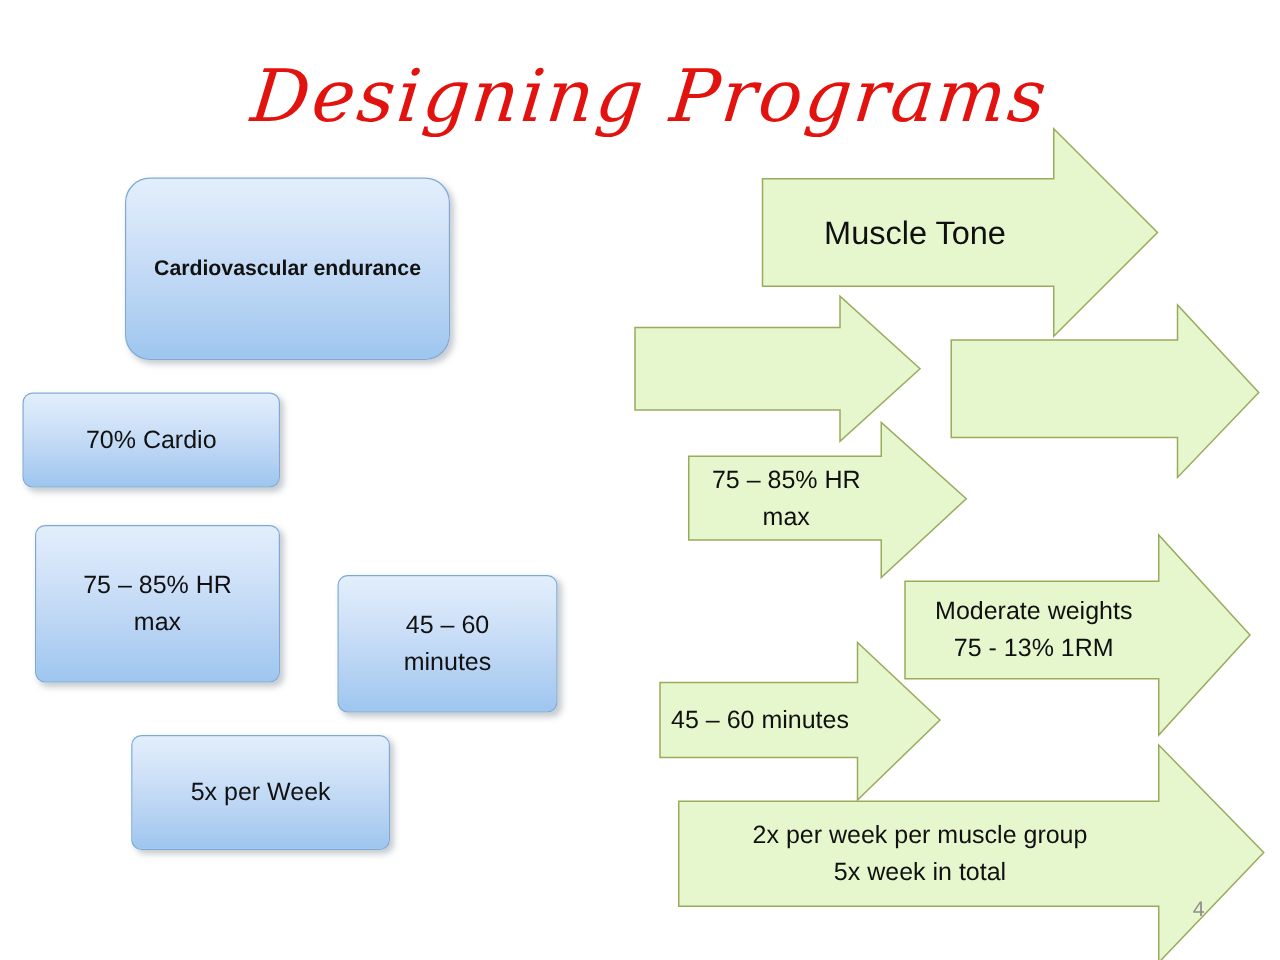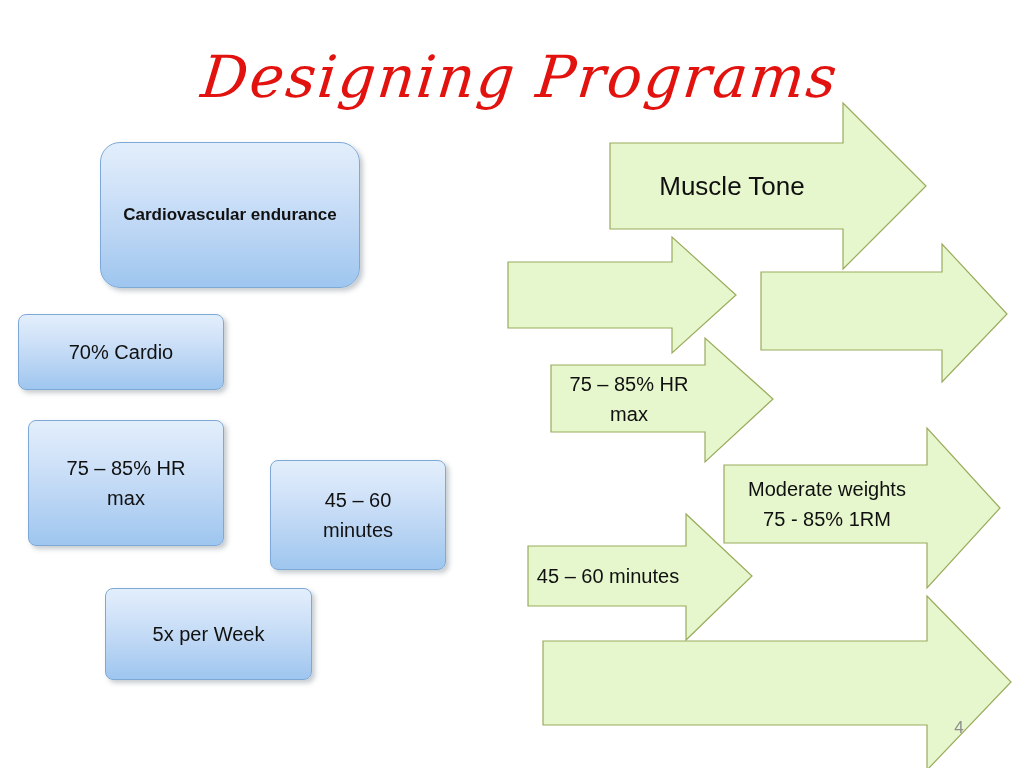--- a/index.html
+++ b/index.html
@@ -167,31 +167,33 @@
     </svg>
     <div class="arrow-label" style="left:6px; top:31px; width:148px; height:67px;">75 – 85% HR
 max</div>
   </div>
 
   <div class="arrow" style="left:722px; top:424px;">
     <svg width="282" height="168" viewBox="0 0 282 168">
       <path class="apath" d="M2,41 L205,41 L205,4 L278,84 L205,164 L205,119 L2,119 Z"></path>
     </svg>
     <div class="arrow-label" style="left:6px; top:41px; width:198px; height:78px;">Moderate weights
-75 - 85% 1RM</div>
+75 - 13% 1RM</div>
   </div>
 
   <div class="arrow" style="left:526px; top:510px;">
     <svg width="230" height="134" viewBox="0 0 230 134">
       <path class="apath" d="M2,36 L160,36 L160,4 L226,66 L160,130 L160,96 L2,96 Z"></path>
     </svg>
     <div class="arrow-label" style="left:6px; top:36px; width:152px; height:60px;">45 – 60 minutes</div>
   </div>
 
   <div class="arrow" style="left:541px; top:592px;">
     <svg width="474" height="182" viewBox="0 0 474 182">
       <path class="apath" d="M2,49 L386,49 L386,4 L470,90 L386,178 L386,133 L2,133 Z"></path>
     </svg>
+    <div class="arrow-label" style="left:6px; top:49px; width:378px; height:84px;">2x per week per muscle group
+5x week in total</div>
   </div>
 
   <div id="slide-number">4</div>
 
 </div>
 
 </body></html>

